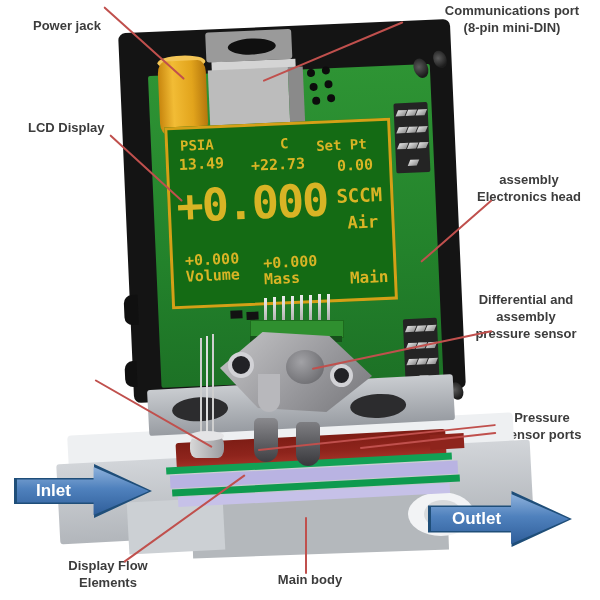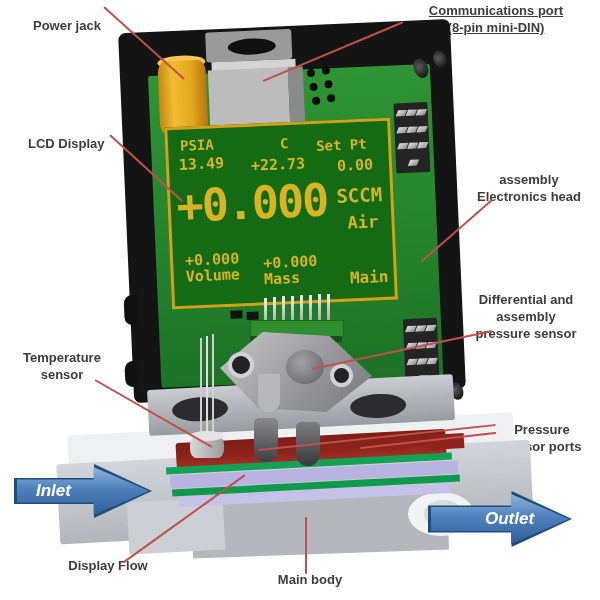--- a/index.html
+++ b/index.html
@@ -41,21 +41,21 @@
   .hex{position:absolute;left:220px;top:332px;width:152px;height:80px;background:linear-gradient(135deg,#c6c6c8 0%,#9a9a9e 55%,#76767a 100%);clip-path:polygon(0% 45%,28% 0%,72% 5%,100% 55%,70% 100%,25% 95%);z-index:4;}
   .hexhole{position:absolute;border-radius:50%;background:#222226;border:4px solid #d2d2d6;box-sizing:border-box;z-index:5;}
   .bracket{position:absolute;left:148px;top:382px;width:306px;height:46px;background:linear-gradient(180deg,#c9ccd0,#989ca2);transform:rotate(-3deg);border-radius:3px;z-index:3;}
   .bracket .oval{position:absolute;background:#2c2c2e;border-radius:50%;}
 
   
   .fb{z-index:1;}
   .arrowbox{position:absolute;z-index:6;}
   .arrowbox .outer{position:absolute;inset:0;background:var(--arrow-border,#1f4e79);clip-path:polygon(0 26%,58% 26%,58% 0,100% 50%,58% 100%,58% 74%,0 74%);}
   .arrowbox .inner{position:absolute;inset:3px;background:linear-gradient(180deg,#8fb2dc 0%,var(--arrow-blue,#4f81bd) 45%,#2f5e9a 100%);clip-path:polygon(0 26%,58% 26%,58% 0,100% 50%,58% 100%,58% 74%,0 74%);}
-  .arrowbox .txt{position:absolute;top:50%;transform:translateY(-50%);color:#fff;font-style:italic;font-weight:700;font-size:17px;z-index:2;}
+  .arrowbox .txt{position:absolute;top:50%;transform:translateY(-50%);color:#fff;font-weight:700;font-size:17px;z-index:2;}
   .lbl9,.leader{pointer-events:none;}
 </style>
 </head>
 <body>
 
 <div class="canvas">
 
   <div class="abs fb" style="left:68px;top:424px;width:446px;height:44px;background:#eef0f2;transform:rotate(-3deg);border-radius:4px;"></div>
   <div class="abs fb" style="left:58px;top:452px;width:474px;height:80px;background:linear-gradient(180deg,#d2d5d9,#b2b6bb);transform:rotate(-3deg);border-radius:3px;"></div>
   <div class="abs fb" style="left:192px;top:492px;width:256px;height:62px;background:#b4b8bc;transform:rotate(-2deg);"></div>
@@ -170,55 +170,52 @@
   <div class="abs" style="left:258px;top:374px;width:22px;height:38px;background:#b8b8bc;border-radius:0 0 11px 11px;z-index:5;"></div>
 
   <div class="arrowbox" style="left:14px;top:464px;width:138px;height:54px;">
     <div class="outer"></div>
     <div class="inner"></div>
     <span class="txt" style="left:22px;">Inlet</span>
   </div>
   <div class="arrowbox" style="left:428px;top:491px;width:144px;height:56px;">
     <div class="outer"></div>
     <div class="inner"></div>
-    <span class="txt" style="left:24px;margin-left:33px;">Outlet</span>
+    <span class="txt" style="left:24px;">Outlet</span>
   </div>
 
   <div class="leader" style="left:104px;top:6px;width:108px;transform:rotate(42deg);"></div>
   <div class="leader" style="left:263px;top:80px;width:152px;transform:rotate(-22.8deg);"></div>
   <div class="leader" style="left:110px;top:134px;width:98px;transform:rotate(42.5deg);"></div>
   <div class="leader" style="left:421px;top:261px;width:94px;transform:rotate(-41.1deg);"></div>
   <div class="leader" style="left:312px;top:368px;width:184px;transform:rotate(-11.9deg);"></div>
   <div class="leader" style="left:95px;top:379px;width:135px;transform:rotate(29.8deg);"></div>
   <div class="leader" style="left:258px;top:449px;width:239px;transform:rotate(-6deg);"></div>
   <div class="leader" style="left:360px;top:447px;width:137px;transform:rotate(-6.3deg);"></div>
   <div class="leader" style="left:124px;top:561px;width:149px;transform:rotate(-35.7deg);"></div>
   <div class="leader" style="left:306px;top:516px;width:57px;transform:rotate(90deg);"></div>
 
   <div class="lbl" style="left:33px;top:18px;">Power jack</div>
-  <div class="lbl center" style="left:415px;top:3px;width:162px;text-decoration:underline;">
+  <div class="lbl center" style="left:431px;top:3px;width:162px;">
     <span>Communications port</span>
     <span>(8-pin mini-DIN)</span>
   </div>
-  <div class="lbl" style="left:28px;top:136px;">LCD Display</div>
+  <div class="lbl" style="left:28px;top:120px;">LCD Display</div>
   <div class="lbl center" style="left:458px;top:172px;width:142px;">
     <span>assembly</span>
     <span>Electronics head</span>
   </div>
   <div class="lbl center" style="left:452px;top:292px;width:148px;">
     <span>Differential and</span>
     <span>assembly</span>
     <span>pressure sensor</span>
   </div>
-  <div class="lbl center" style="left:6px;top:350px;width:112px;">
-    <span>Temperature</span>
-    <span>sensor</span>
-  </div>
-  <div class="lbl center" style="left:486px;top:422px;width:112px;">
+  <div class="lbl center" style="left:486px;top:410px;width:112px;">
     <span>Pressure</span>
     <span>sensor ports</span>
   </div>
   <div class="lbl center" style="left:44px;top:558px;width:128px;">
     <span>Display Flow</span>
+    <span>Elements</span>
   </div>
   <div class="lbl center" style="left:255px;top:572px;width:110px;">Main body</div>
 
 </div>
 
 </body></html>

